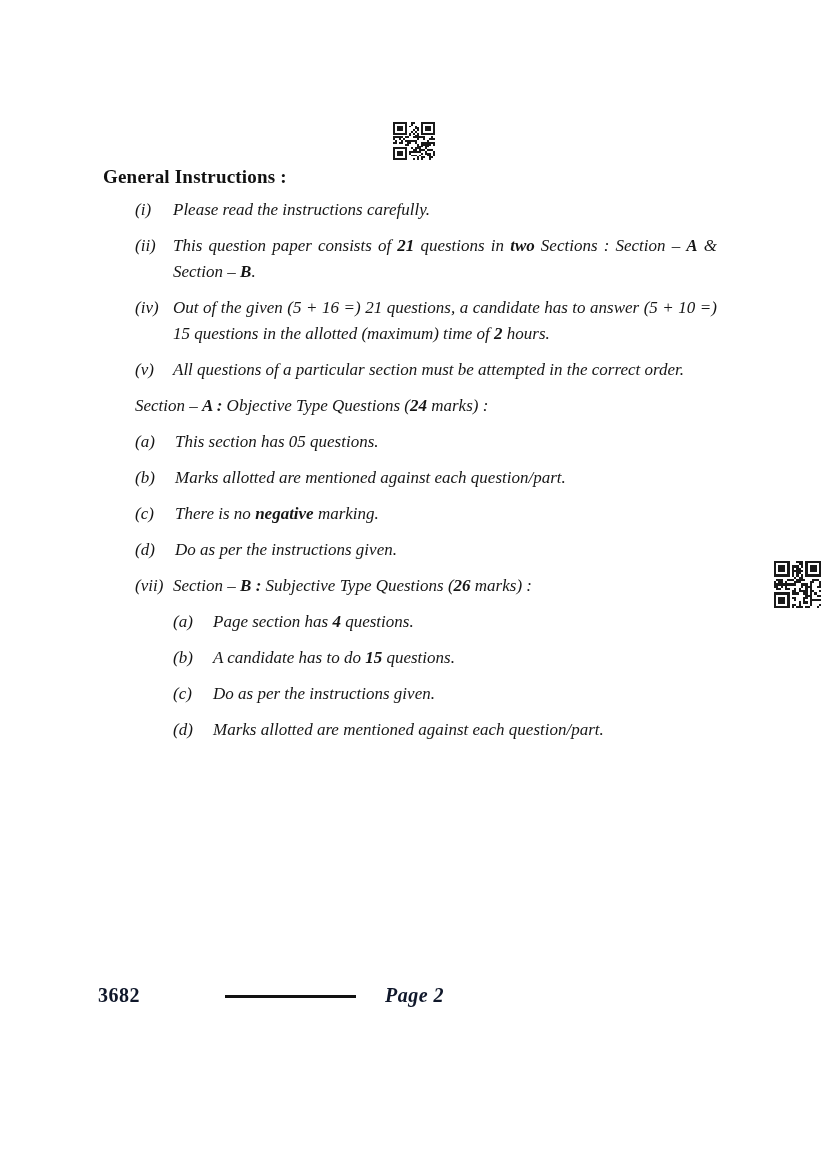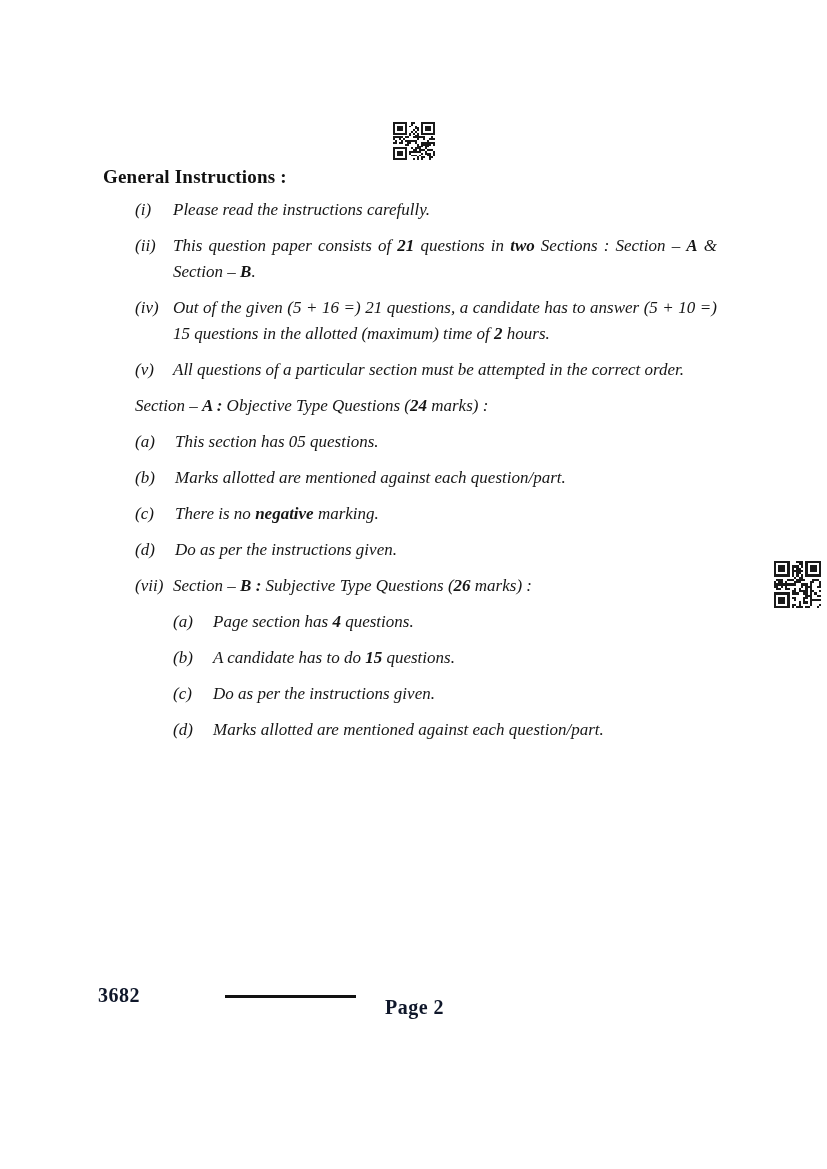--- a/index.html
+++ b/index.html
@@ -51,21 +51,21 @@
     height: 24px;
     font-size: 20px;
     font-weight: bold;
     color: #0f172a;
   }
   .footer .paper-code { position: absolute; left: 98px; top: 0; letter-spacing: 0.5px; }
   .footer .footer-divider {
     position: absolute; left: 225px; top: 11px;
     width: 131px; height: 3px; background: #111;
   }
-  .footer .page-number { position: absolute; left: 385px; top: 12px; letter-spacing: 0.5px; }
+  .footer .page-number { position: absolute; left: 385px; top: 0; letter-spacing: 0.5px; font-style: italic; }
 </style>
 </head>
 <body>
 
 <div class="page">
 
   <div class="qr qr-top">
     <svg id="qr1" viewBox="0 0 21 21" preserveAspectRatio="none" shape-rendering="crispEdges">
         <g fill="#1a1a1a">
           <rect x="0" y="0" width="1" height="1"></rect>

